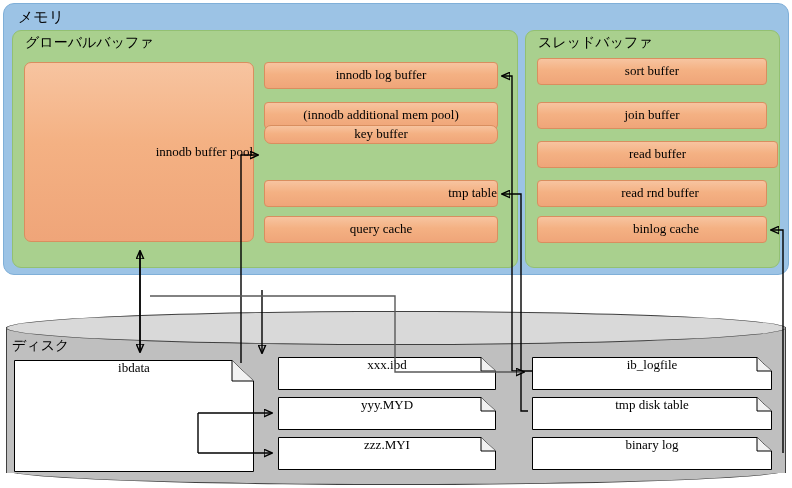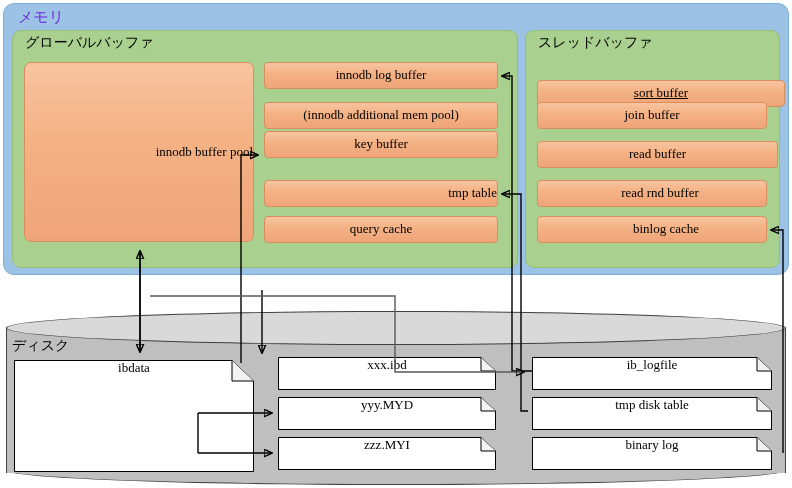--- a/index.html
+++ b/index.html
@@ -9,21 +9,21 @@
   }
   #stage{position:absolute;left:0;top:0;width:792px;height:488px;}
 
   
   .memory-box{
     position:absolute;left:3px;top:3px;width:786px;height:272px;
     background:#9CC3E5;border:1px solid #7FAFD8;border-radius:11px;
     box-sizing:border-box;
   }
   .memory-title{
-    position:absolute;left:14px;top:4px;font-size:15px;color:#6d28d9;
+    position:absolute;left:14px;top:4px;font-size:15px;color:#000000;
     font-family:"DejaVu Sans","Liberation Sans",sans-serif;
     letter-spacing:0px;white-space:nowrap;
   }
 
   
   .green-box{
     position:absolute;background:#A9D08E;border:1px solid #93C072;
     border-radius:9px;box-sizing:border-box;
   }
   .green-title{
@@ -106,35 +106,35 @@
   <div class="orange big" style="left:24px;top:62px;width:230px;height:180px;justify-content:flex-end;">
     <span>innodb buffer pool</span>
   </div>
 
   <div class="orange" style="left:264px;top:62px;width:234px;height:27px;">
     <span>innodb log buffer</span>
   </div>
   <div class="orange" style="left:264px;top:102px;width:234px;height:27px;">
     <span>(innodb  additional  mem pool)</span>
   </div>
-  <div class="orange" style="left:264px;top:131px;width:234px;height:27px;">
+  <div class="orange" style="left:264px;top:125px;width:234px;height:19px;border-radius:7px;">
     <span>key buffer</span>
   </div>
   <div class="orange" style="left:264px;top:180px;width:234px;height:27px;justify-content:flex-end;">
     <span>tmp table</span>
   </div>
   <div class="orange" style="left:264px;top:216px;width:234px;height:27px;">
     <span>query cache</span>
   </div>
 
   <div class="green-box" id="thread-buffer">
     <div class="green-title">スレッドバッファ</div>
   </div>
 
-  <div class="orange" style="left:537px;top:80px;width:248px;height:27px;text-decoration:underline;">
+  <div class="orange" style="left:537px;top:58px;width:230px;height:27px;">
     <span>sort buffer</span>
   </div>
   <div class="orange" style="left:537px;top:102px;width:230px;height:27px;">
     <span>join buffer</span>
   </div>
   <div class="orange" style="left:537px;top:141px;width:241px;height:27px;">
     <span>read buffer</span>
   </div>
   <div class="orange" style="left:537px;top:180px;width:230px;height:27px;padding-left:16px;">
     <span>read rnd buffer</span>

